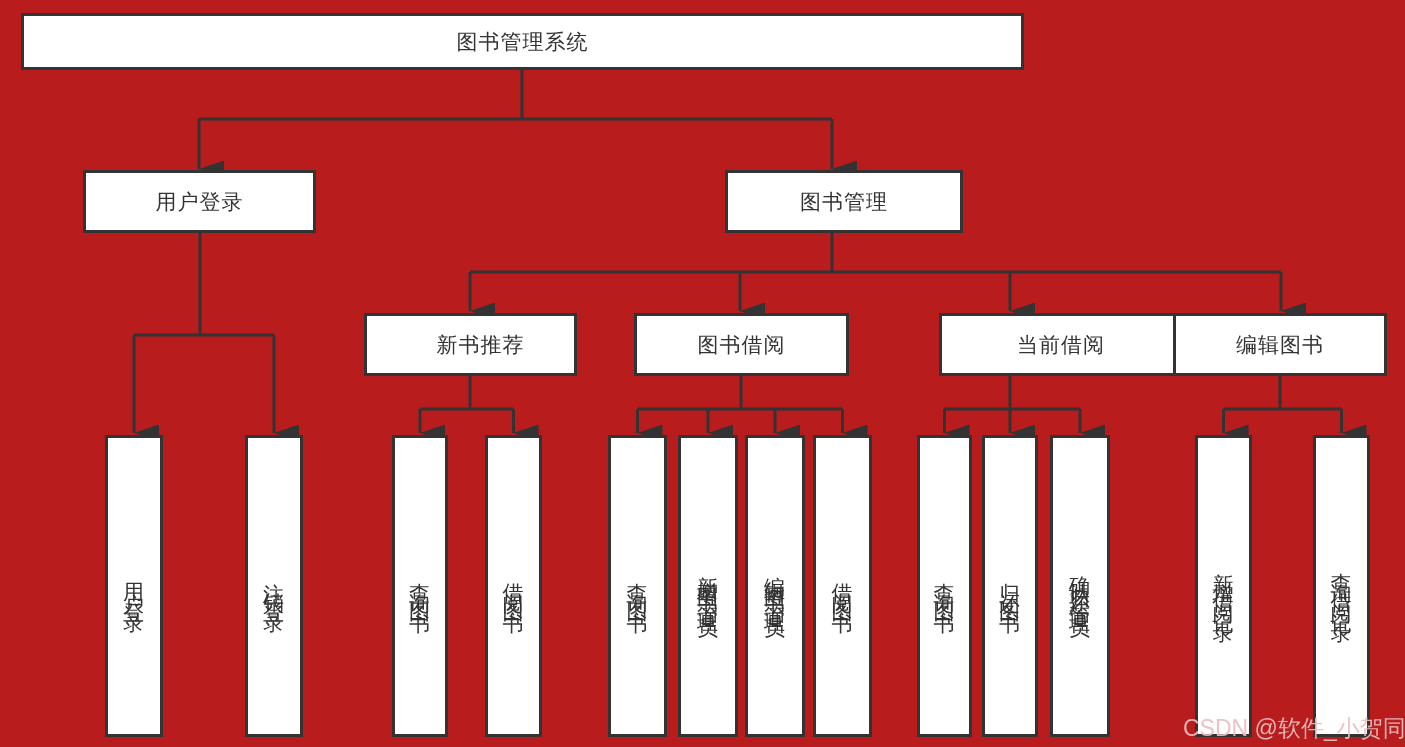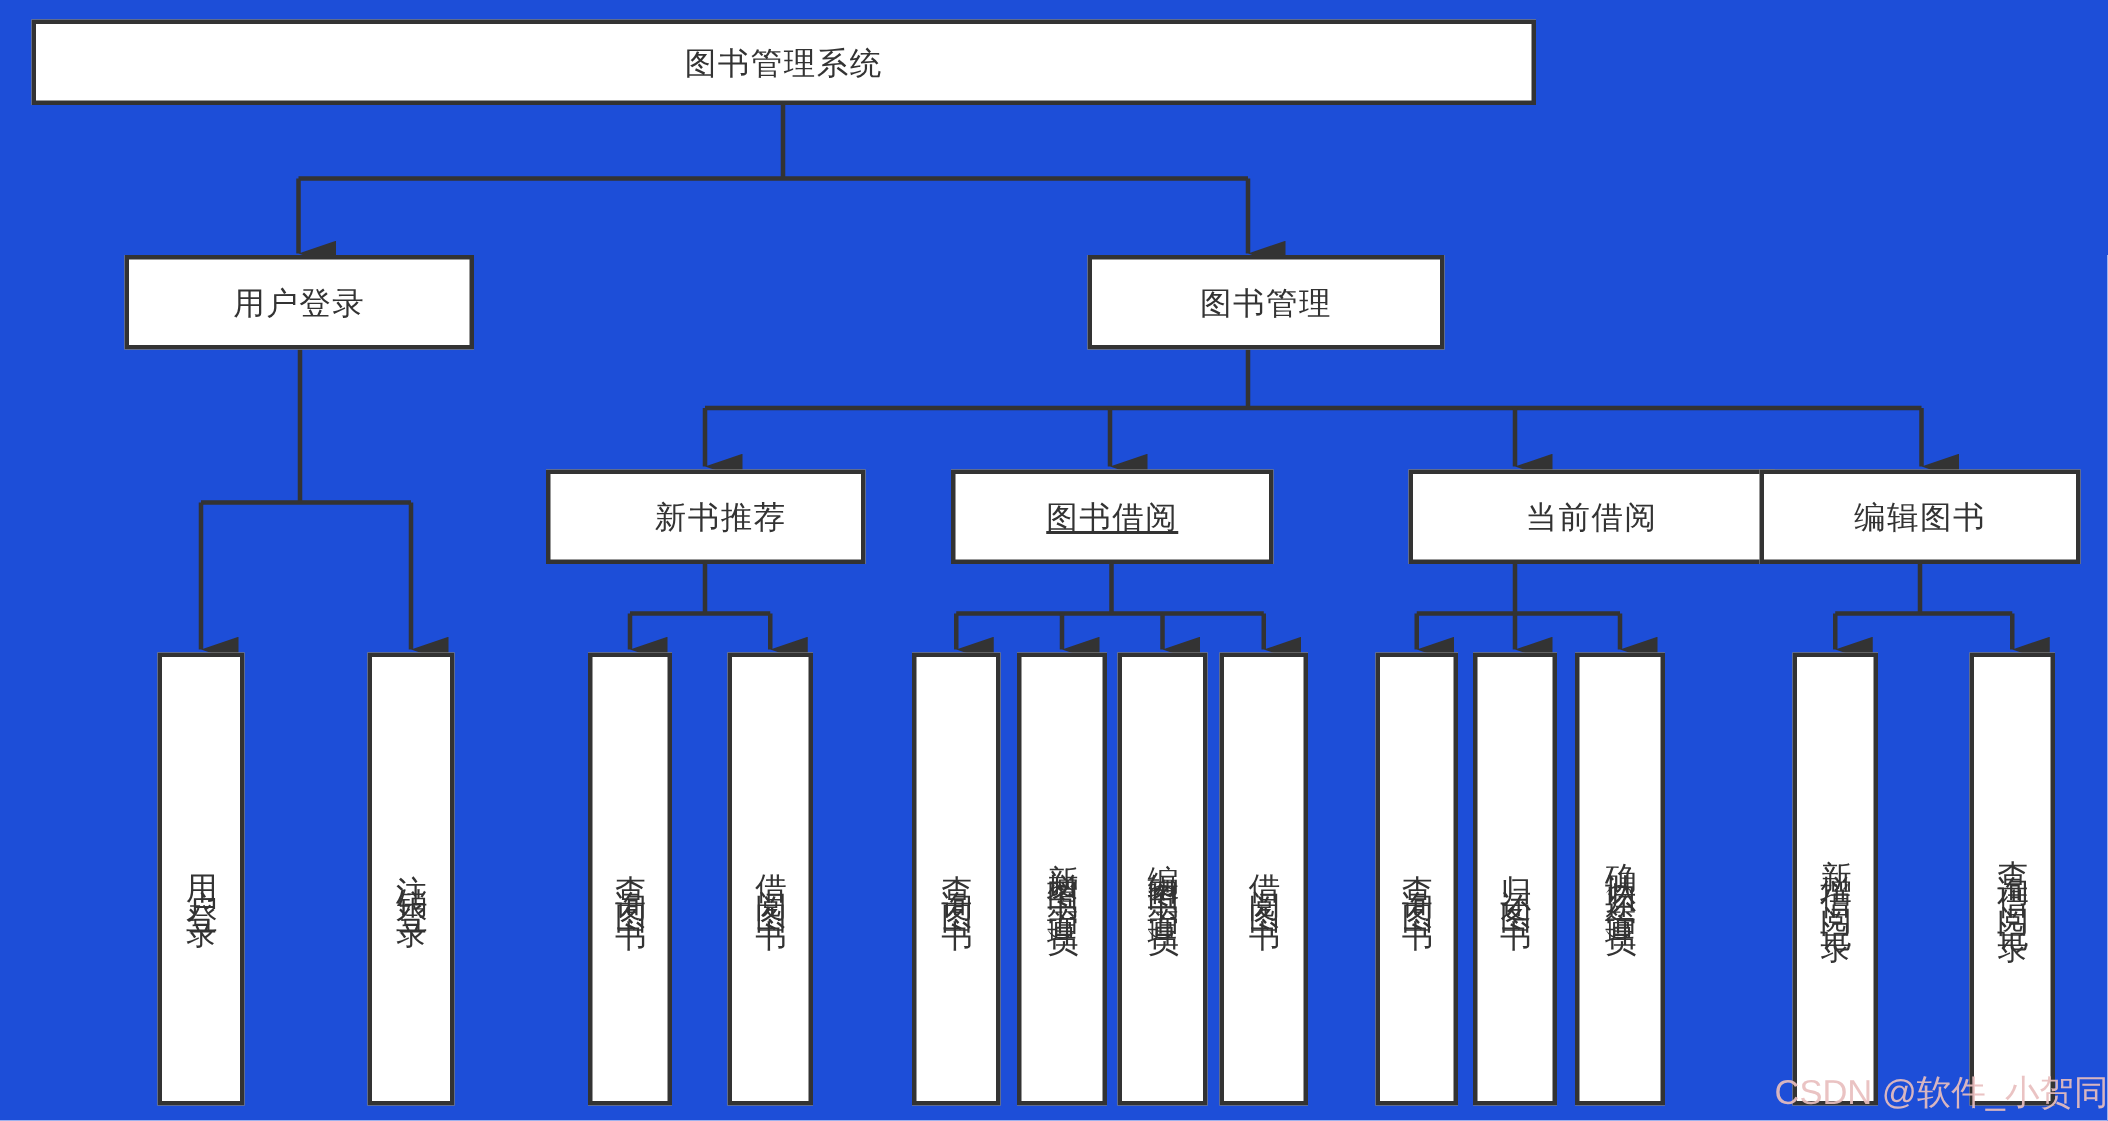--- a/index.html
+++ b/index.html
@@ -5,21 +5,21 @@
   html, body {
     margin: 0;
     padding: 0;
     background: #ffffff;
     font-family: "Liberation Sans", "DejaVu Sans", sans-serif;
   }
   #canvas {
     position: relative;
     width: 1405px;
     height: 747px;
-    background: #1d4ed8;
+    background: #b91c1c;
     overflow: hidden;
   }
   #connectors {
     position: absolute;
     left: 0;
     top: 0;
     z-index: 1;
   }
   .node {
     position: absolute;
@@ -101,21 +101,21 @@
       <line x1="1341.5" y1="409" x2="1341.5" y2="433" marker-end="url(#arw)"></line>
     </g>
   </svg>
 
   <div class="node hbox" style="left:21px; top:13px; width:1003px; height:57px;">图书管理系统</div>
 
   <div class="node hbox" style="left:83px; top:170px; width:233px; height:63px;">用户登录</div>
   <div class="node hbox" style="left:713px; top:170px; width:238px; height:63px;margin-left:12px;">图书管理</div>
 
   <div class="node hbox" style="left:364px; top:313px; width:213px; height:63px;padding-left:20px;">新书推荐</div>
-  <div class="node hbox" style="left:634px; top:313px; width:215px; height:63px;text-decoration:underline;">图书借阅</div>
+  <div class="node hbox" style="left:634px; top:313px; width:215px; height:63px;">图书借阅</div>
   <div class="node hbox" style="left:939px; top:313px; width:244px; height:63px;">当前借阅</div>
   <div class="node hbox" style="left:1173px; top:313px; width:214px; height:63px;">编辑图书</div>
 
   <div class="node vbox" style="left:105px; top:435px; width:58px; height:302px;">
     <span>用户登录</span>
   </div>
   <div class="node vbox" style="left:245px; top:435px; width:58px; height:302px;">
     <span>注销登录</span>
   </div>
 

